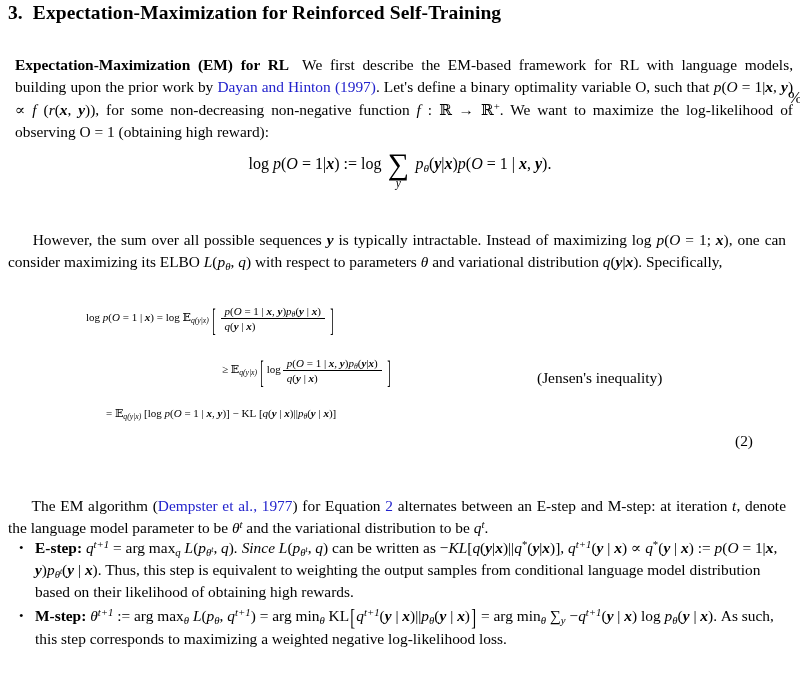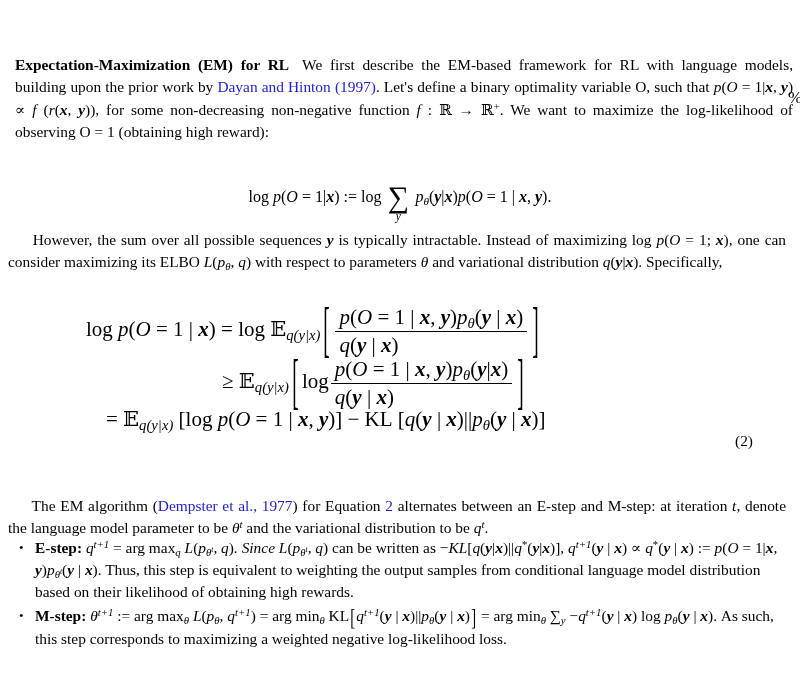--- a/index.html
+++ b/index.html
@@ -75,21 +75,21 @@
 
   
   .eq1 {
     position: absolute;
     left: 0;
     top: 152px;
     width: 800px;
     text-align: center;
     font-size: 16px;
   }
-  .eq1 .inner { display: inline-block; white-space: nowrap; margin-top: 33px; }
+  .eq1 .inner { display: inline-block; white-space: nowrap; }
 
   .bigsum {
     display: inline-block;
     position: relative;
     vertical-align: -0.32em;
     width: 26px;
     text-align: center;
   }
   .bigsum .sigma {
     font-size: 30px;
@@ -106,21 +106,21 @@
     font-style: italic;
     text-align: center;
   }
 
   
   .eqblock {
     position: absolute;
     left: 0;
     top: 305px;
     width: 800px;
-    font-size: 21px;
+    font-size: 11px;
   }
   .eqrow {
     position: relative;
     white-space: nowrap;
   }
   .r1 { padding-left: 86px; height: 52px; }
   .r2 { padding-left: 222px; height: 50px; }
   .r3 { padding-left: 96px; height: 25px; margin-left: 10px; }
   .r4 { padding-left: 222px; height: 25px; }
 
@@ -206,20 +206,23 @@
     overflow: hidden;
     width: 14px;
     white-space: nowrap;
   }
 </style>
 </head>
 <body>
 
 <div class="page">
 
+  <div class="section-heading">
+    <span class="sec-num">3.</span><span>Expectation-Maximization for Reinforced Self-Training</span>
+  </div>
 
   <div class="para p1">
     <span class="runin">Expectation-Maximization (EM) for RL</span><span class="gap"></span><span>We first describe the EM-based framework for RL with language models, building upon the prior work by </span><span class="ref">Dayan and Hinton</span> <span class="ref">(1997)</span><span>. Let's define a binary optimality variable O, such that </span><span class="math"><span class="math">p</span><span class="up">(</span><span class="math">O</span> <span class="up">=</span> <span class="up">1|</span><span class="bi">x</span><span class="up">,</span> <span class="bi">y</span><span class="up">)</span> <span class="up">∝</span> <span class="math">f</span> <span class="up">(</span><span class="math">r</span><span class="up">(</span><span class="bi">x</span><span class="up">,</span> <span class="bi">y</span><span class="up">))</span></span><span>, for some non-decreasing non-negative function </span><span class="math"><span class="math">f</span> <span class="up">: ℝ → ℝ</span><sup class="up">+</sup></span><span>. We want to maximize the log-likelihood of observing O = 1 (obtaining high reward):</span>
   </div>
 
   <div class="edge-glyph">%</div>
 
   <div class="eq1">
     <span class="inner math">
       <span class="up">log</span> <span class="math">p</span><span class="up">(</span><span class="math">O</span> <span class="up">= 1|</span><span class="bi">x</span><span class="up">) := log</span><span class="medsp"></span><span class="bigsum"><span class="sigma">∑</span><span class="lim">y</span></span><span class="medsp"></span><span class="math">p</span><sub class="math">θ</sub><span class="up">(</span><span class="bi">y</span><span class="up">|</span><span class="bi">x</span><span class="up">)</span><span class="math">p</span><span class="up">(</span><span class="math">O</span> <span class="up">= 1 |</span> <span class="bi">x</span><span class="up">,</span> <span class="bi">y</span><span class="up">).</span>
@@ -239,20 +242,21 @@
     <div class="eqrow r2">
       <span class="up">≥</span> <span class="up">𝔼</span><sub class="math">q(y|x)</sub><span class="brk">[</span><span class="up">log</span><span class="frac"><span class="numer"><span class="math">p</span><span class="up">(</span><span class="math">O</span> <span class="up">= 1 |</span> <span class="bi">x</span><span class="up">,</span> <span class="bi">y</span><span class="up">)</span><span class="math">p</span><sub class="math">θ</sub><span class="up">(</span><span class="bi">y</span><span class="up">|</span><span class="bi">x</span><span class="up">)</span></span><span class="denom"><span class="math">q</span><span class="up">(</span><span class="bi">y</span> <span class="up">|</span> <span class="bi">x</span><span class="up">)</span></span></span><span class="brk">]</span>
     </div>
 
     <div class="eqrow r3">
       <span class="up">=</span> <span class="up">𝔼</span><sub class="math">q(y|x)</sub> <span class="up">[log</span> <span class="math">p</span><span class="up">(</span><span class="math">O</span> <span class="up">= 1 |</span> <span class="bi">x</span><span class="up">,</span> <span class="bi">y</span><span class="up">)]</span> <span class="up">−</span> <span class="up">KL</span> <span class="up">[</span><span class="math">q</span><span class="up">(</span><span class="bi">y</span> <span class="up">|</span> <span class="bi">x</span><span class="up">)||</span><span class="math">p</span><sub class="math">θ</sub><span class="up">(</span><span class="bi">y</span> <span class="up">|</span> <span class="bi">x</span><span class="up">)]</span>
     </div>
 
   </div>
 
+  <div class="eqnote">(Jensen's inequality)</div>
   <div class="eqnum">(2)</div>
 
   <div class="para p3">
     &nbsp;&nbsp;&nbsp;&nbsp;&nbsp;The EM algorithm (<span class="ref">Dempster et al., 1977</span>) for Equation <span class="ref">2</span> alternates between an E-step and M-step: at iteration <span class="math">t</span>, denote the language model parameter to be <span class="math">θ</span><sup class="math">t</sup> and the variational distribution to be <span class="math">q</span><sup class="math">t</sup>.
   </div>
 
   <div class="bullets">
 
     <div class="bullet-item">
       <span class="dot">•</span>

